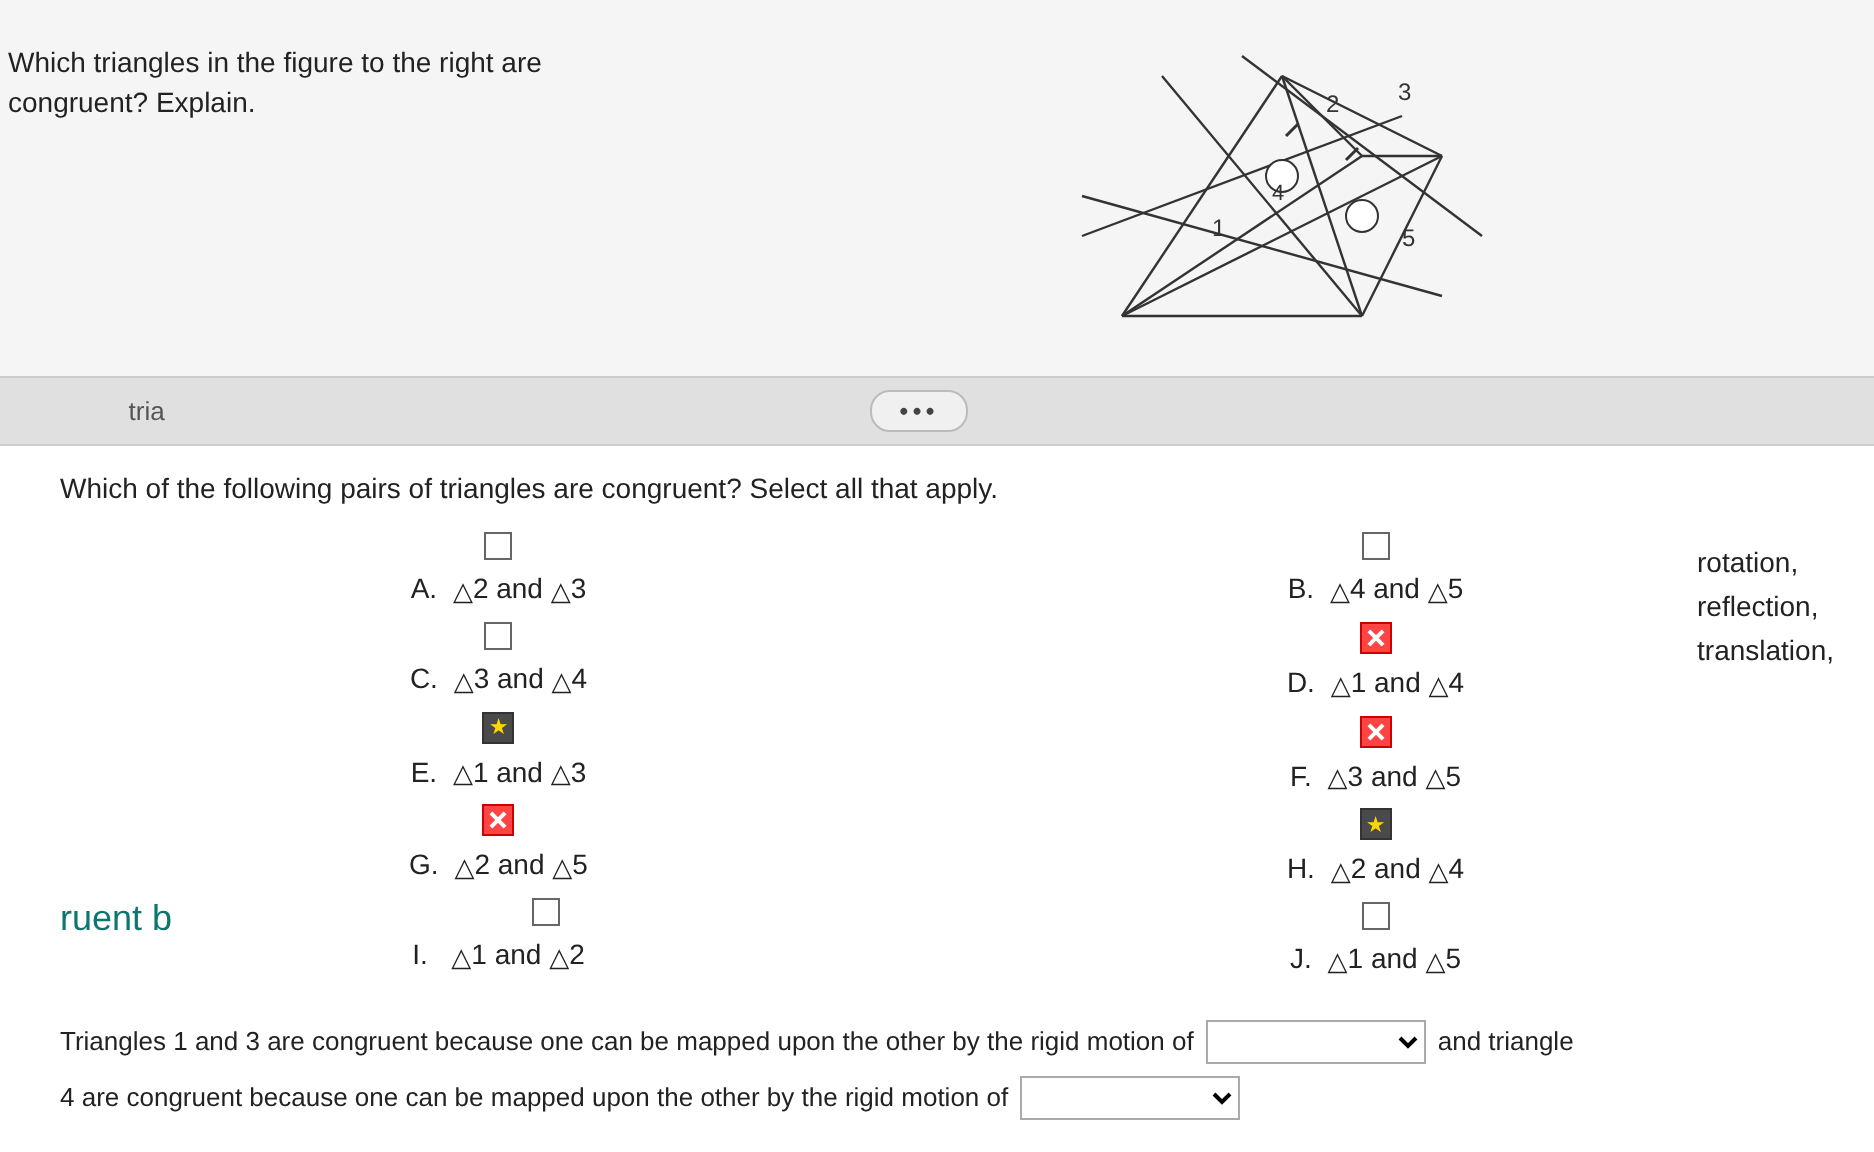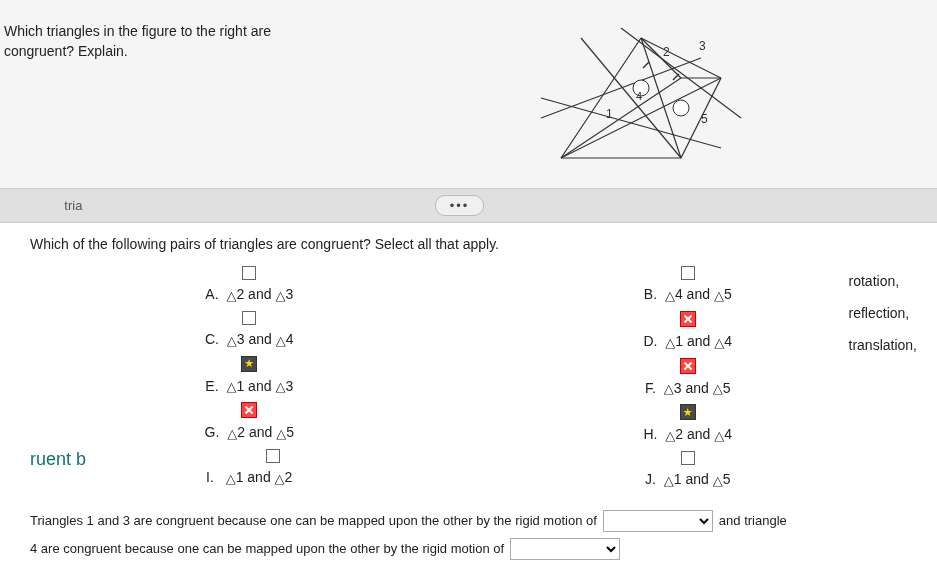--- a/index.html
+++ b/index.html
@@ -148,21 +148,21 @@
       flex-shrink: 0;
       cursor: pointer;
     }
     
     .right-panel {
       position: absolute;
       right: 20px;
       top: 50px;
       display: flex;
       flex-direction: column;
-      gap: 16px;
+      gap: 6px;
     }
     .right-panel-item {
       font-size: 14px;
       color: #222;
     }
     
     .fill-row {
       margin-top: 22px;
       font-size: 13px;
       color: #222;

